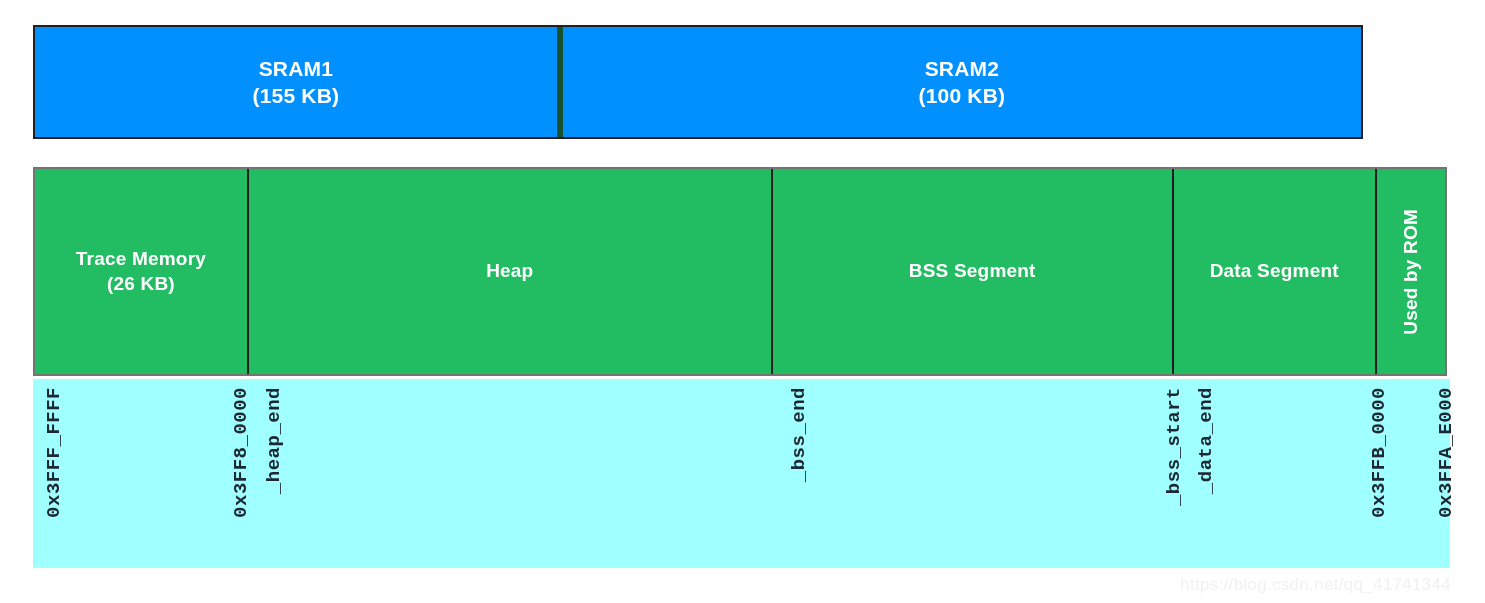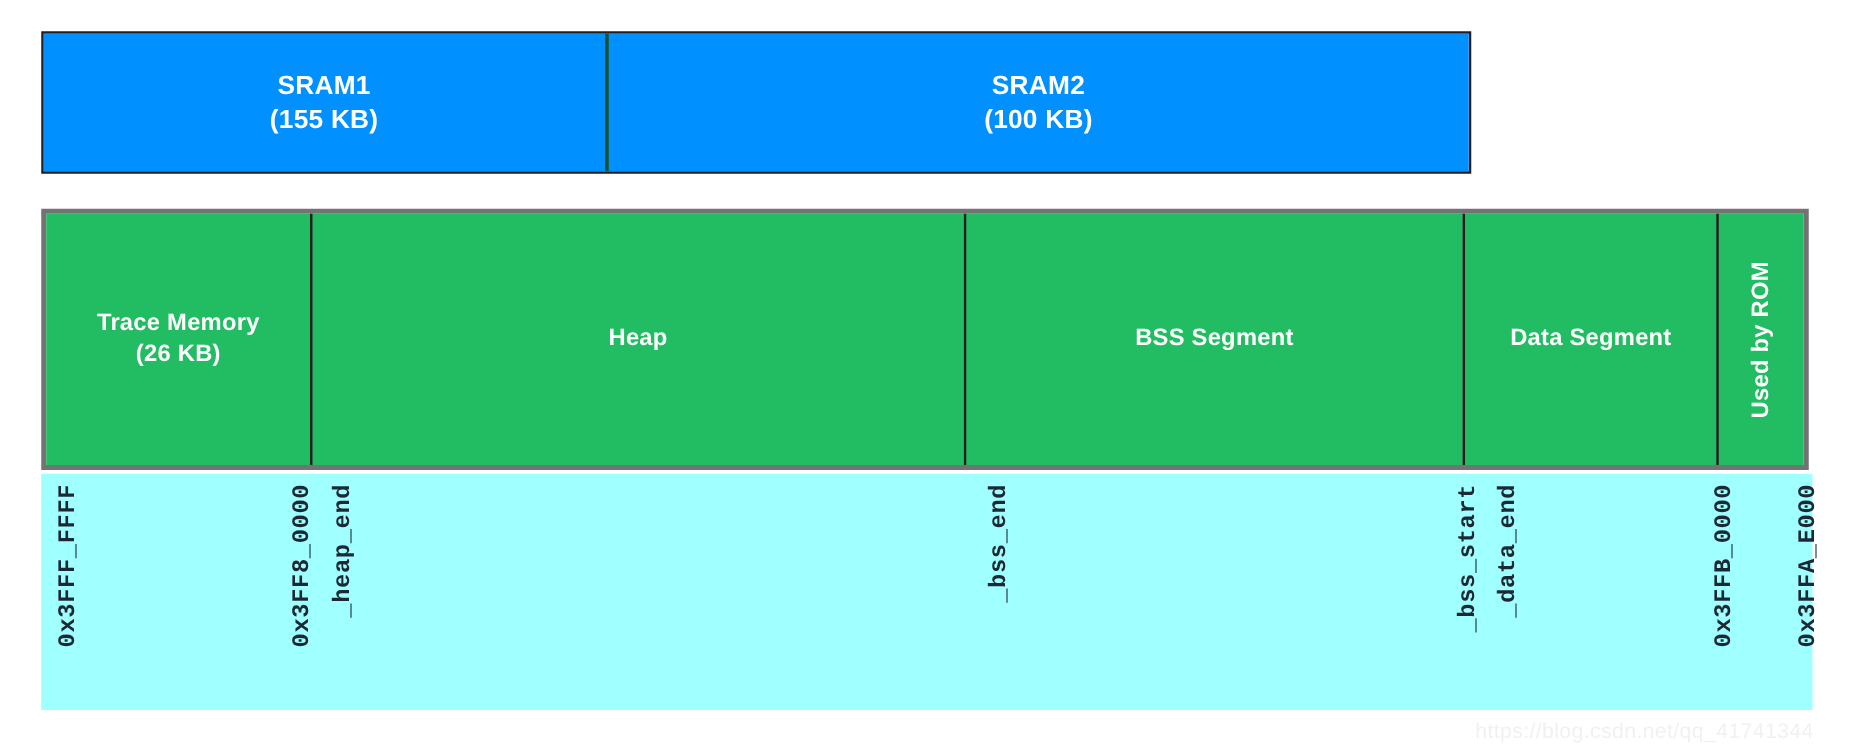--- a/index.html
+++ b/index.html
@@ -28,48 +28,48 @@
   .band {
     position: absolute;
     display: flex;
     box-sizing: border-box;
   }
 
   
   .sram-row {
     left: 33px;
     top: 25px;
-    width: 1144px;
+    width: 1330px;
     height: 114px;
     border: 2px solid #231f20;
   }
   .sram-cell {
     box-sizing: border-box;
     background: #0090ff;
     display: flex;
     align-items: center;
     justify-content: center;
     text-align: center;
     color: #ffffff;
     font-weight: bold;
     font-size: 21px;
     line-height: 1.30;
     letter-spacing: 0.2px;
   }
   .sram-cell + .sram-cell {
-    border-left: 3px solid #14532d;
+    border-left: 6px solid #14532d;
   }
 
   
   .seg-row {
     left: 33px;
     top: 167px;
     width: 1414px;
     height: 209px;
-    border: 4px solid #737373;
+    border: 2px solid #737373;
   }
   .seg-cell {
     box-sizing: border-box;
     background: #22bd62;
     display: flex;
     align-items: center;
     justify-content: center;
     text-align: center;
     color: #ffffff;
     font-weight: bold;

